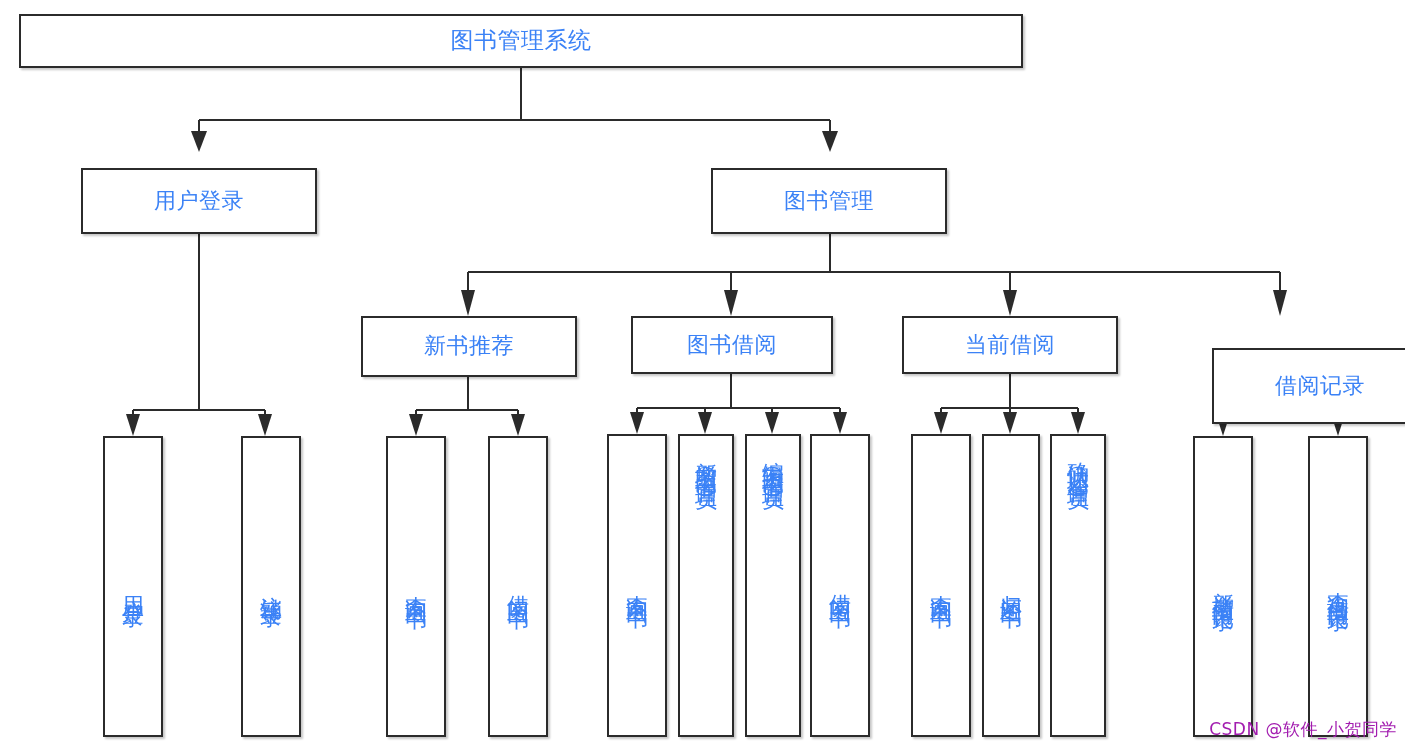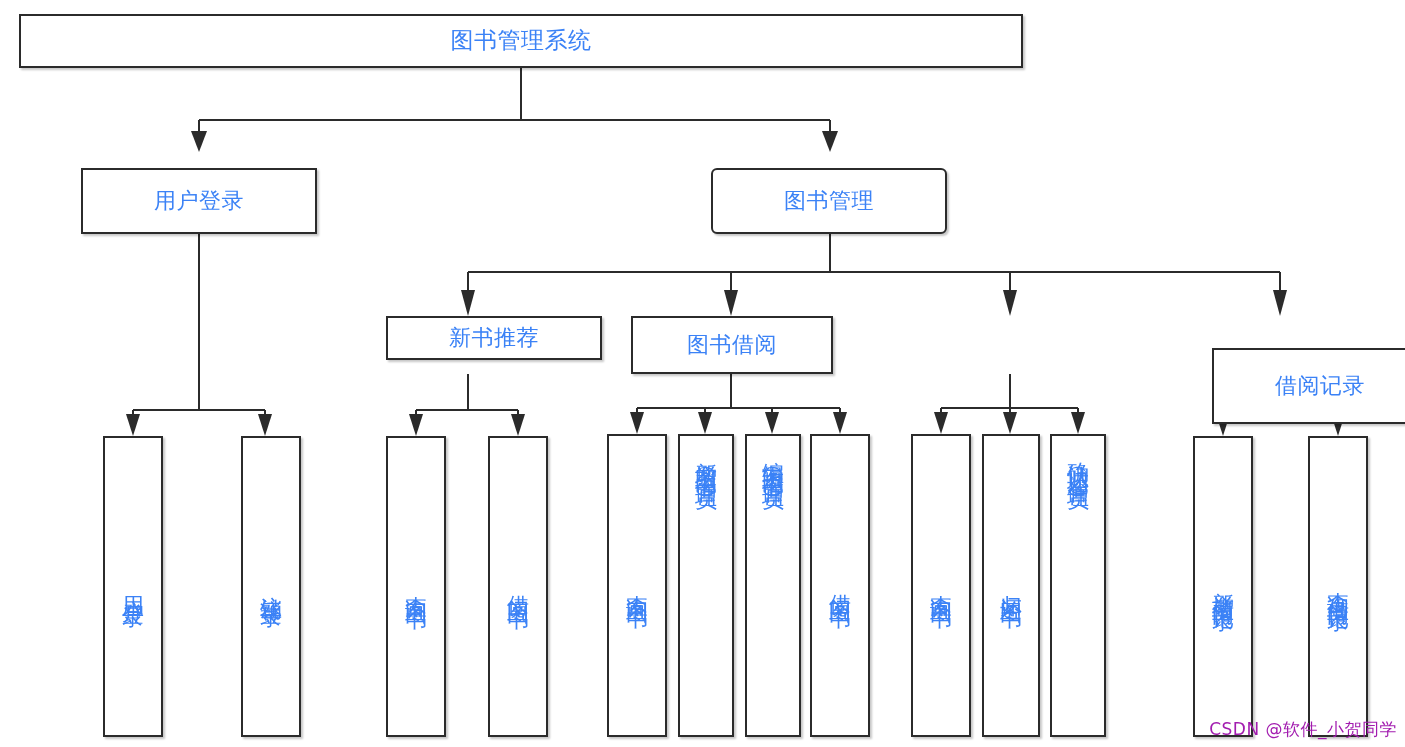--- a/index.html
+++ b/index.html
@@ -164,30 +164,33 @@
     <polygon class="conn-arrow" points="1331,414 1345,414 1338,436"></polygon>
   </svg>
 
   <div class="node root" style="left:19px; top:14px; width:1004px; height:54px;">
     <span class="node-label">图书管理系统</span>
   </div>
 
   <div class="node" style="left:81px; top:168px; width:236px; height:66px;">
     <span class="node-label">用户登录</span>
   </div>
-  <div class="node" style="left:711px; top:168px; width:236px; height:66px;border-radius:6px;">
+  <div class="node" style="left:711px; top:168px; width:236px; height:66px;">
     <span class="node-label">图书管理</span>
   </div>
 
-  <div class="node" style="left:361px; top:316px; width:216px; height:44px;margin-left:25px;">
+  <div class="node" style="left:361px; top:316px; width:216px; height:61px;">
     <span class="node-label">新书推荐</span>
   </div>
   <div class="node" style="left:631px; top:316px; width:202px; height:58px;">
     <span class="node-label">图书借阅</span>
   </div>
+  <div class="node" style="left:902px; top:316px; width:216px; height:58px;">
+    <span class="node-label">当前借阅</span>
+  </div>
   <div class="node" style="left:1212px; top:316px; width:216px; height:76px;margin-top:32px;">
     <span class="node-label">借阅记录</span>
   </div>
 
   <div class="node vertical" style="left:103px; top:436px; width:60px; height:301px;">
     <span class="node-label">用户登录</span>
   </div>
   <div class="node vertical" style="left:241px; top:436px; width:60px; height:301px;">
     <span class="node-label">注销登录</span>
   </div>

